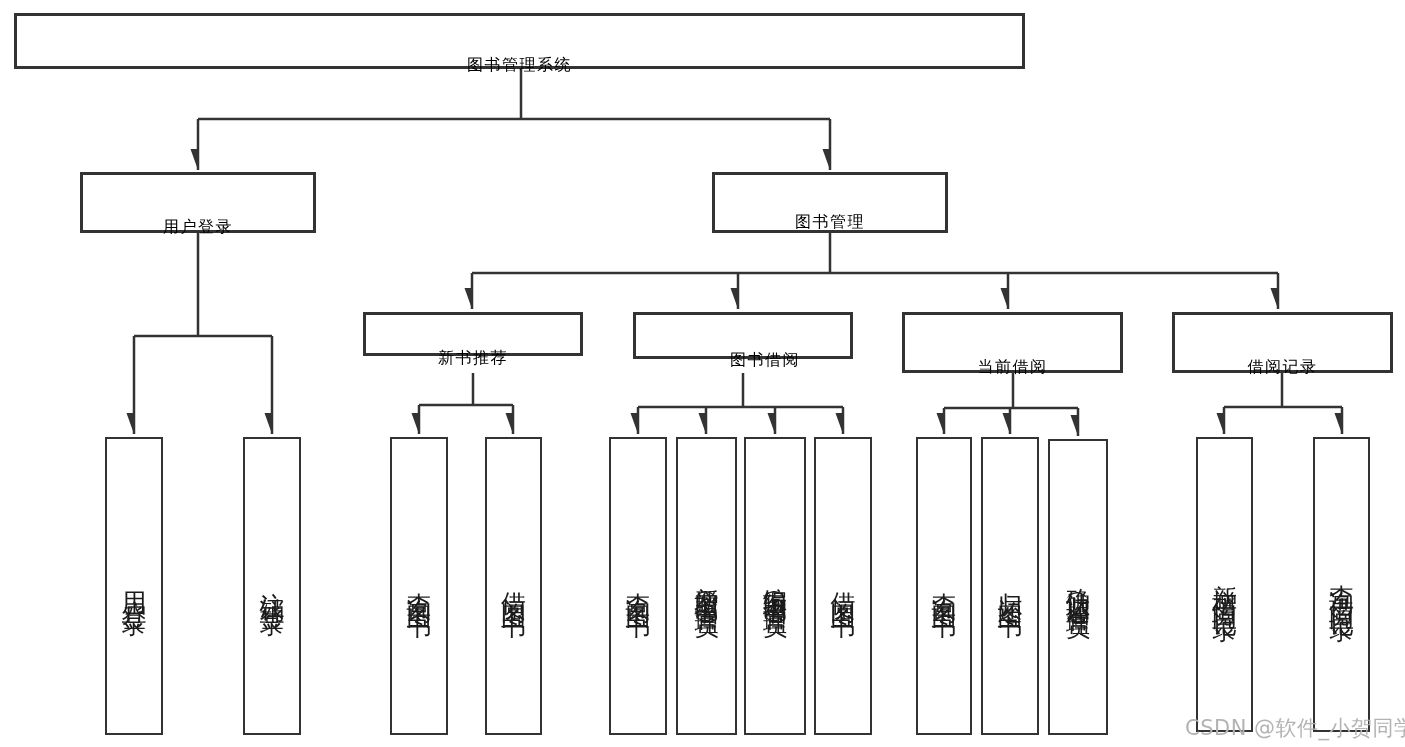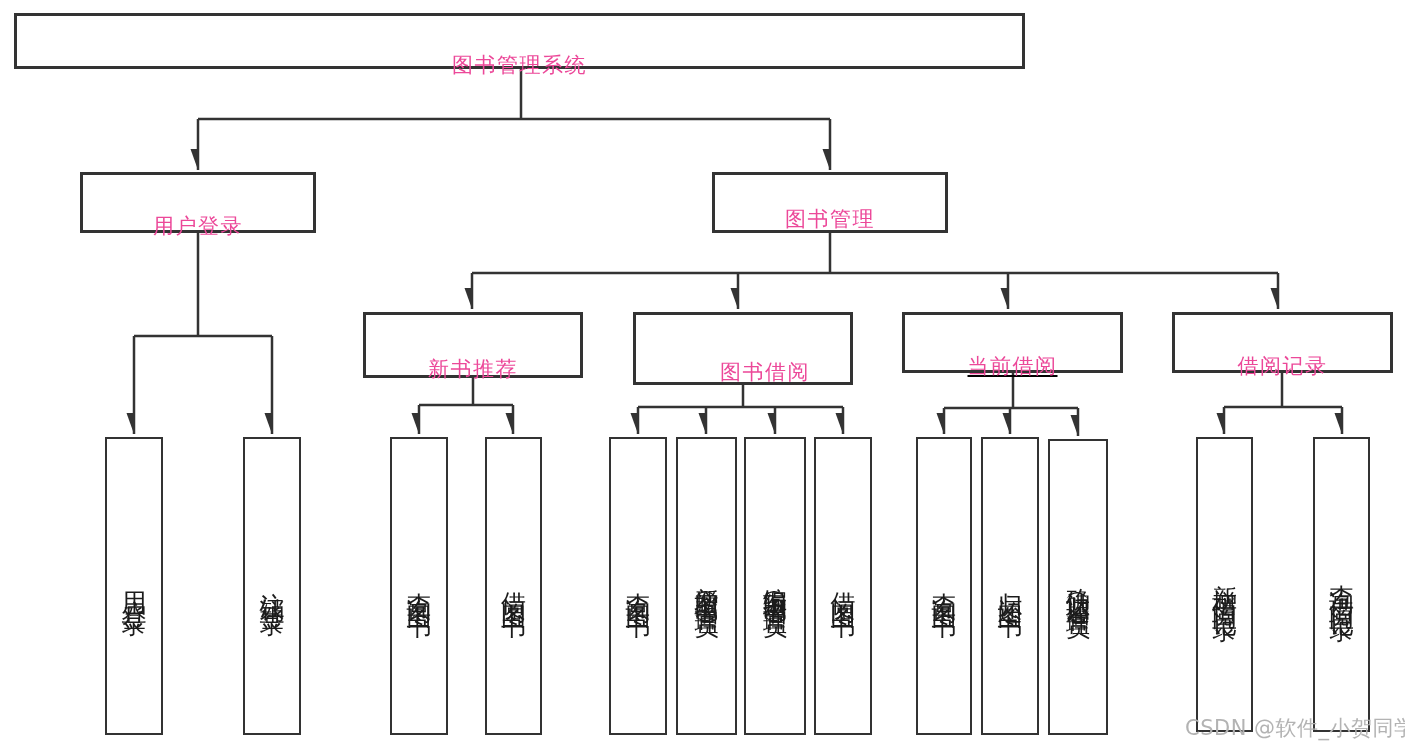--- a/index.html
+++ b/index.html
@@ -6,21 +6,21 @@
   .canvas{
     position:relative;width:1405px;height:747px;background:#ffffff;
     font-family:"DejaVu Sans","Liberation Sans",sans-serif;overflow:hidden;
   }
   .box{
     position:absolute;box-sizing:border-box;background:#ffffff;
     border:3px solid #333333;display:flex;align-items:center;justify-content:center;
   }
   .box.thin{border-width:2.5px;}
   .hlabel{
-    font-size:21px;color:#ec4899;letter-spacing:1.5px;white-space:nowrap;line-height:1;margin-top:48px;
+    font-size:16px;color:#000000;letter-spacing:1.5px;white-space:nowrap;line-height:1;margin-top:48px;
   }
   .vlabel{
     writing-mode:vertical-rl;text-orientation:mixed;
     font-size:25px;letter-spacing:7px;color:#1b1b1b;line-height:1;
   }
   .vlabel.long{font-size:24px;letter-spacing:4px;}
   svg.connectors{position:absolute;left:0;top:0;pointer-events:none;}
   .watermark{
     position:absolute;left:1185px;top:714px;width:216px;
     font-size:21px;color:#b3b3b3;letter-spacing:0.5px;white-space:nowrap;z-index:5;
@@ -78,27 +78,27 @@
     <span class="hlabel">图书管理系统</span>
   </div>
 
   <div class="box" style="left:80px;top:172px;width:236px;height:61px;">
     <span class="hlabel">用户登录</span>
   </div>
   <div class="box" style="left:712px;top:172px;width:236px;height:61px;align-items:flex-end;">
     <span class="hlabel">图书管理</span>
   </div>
 
-  <div class="box" style="left:363px;top:312px;width:220px;height:66px;">
+  <div class="box" style="left:363px;top:312px;width:220px;height:44px;">
     <span class="hlabel">新书推荐</span>
   </div>
-  <div class="box" style="left:633px;top:312px;width:220px;height:73px;padding-left:44px;">
+  <div class="box" style="left:633px;top:312px;width:220px;height:47px;padding-left:44px;">
     <span class="hlabel">图书借阅</span>
   </div>
-  <div class="box" style="left:902px;top:312px;width:221px;height:61px;text-decoration:underline;">
+  <div class="box" style="left:902px;top:312px;width:221px;height:61px;">
     <span class="hlabel">当前借阅</span>
   </div>
   <div class="box" style="left:1172px;top:312px;width:221px;height:61px;justify-content:center;">
     <span class="hlabel">借阅记录</span>
   </div>
 
   <div class="box thin" style="left:105px;top:437px;width:58px;height:298px;">
     <span class="vlabel">用户登录</span>
   </div>
   <div class="box thin" style="left:243px;top:437px;width:58px;height:298px;">

